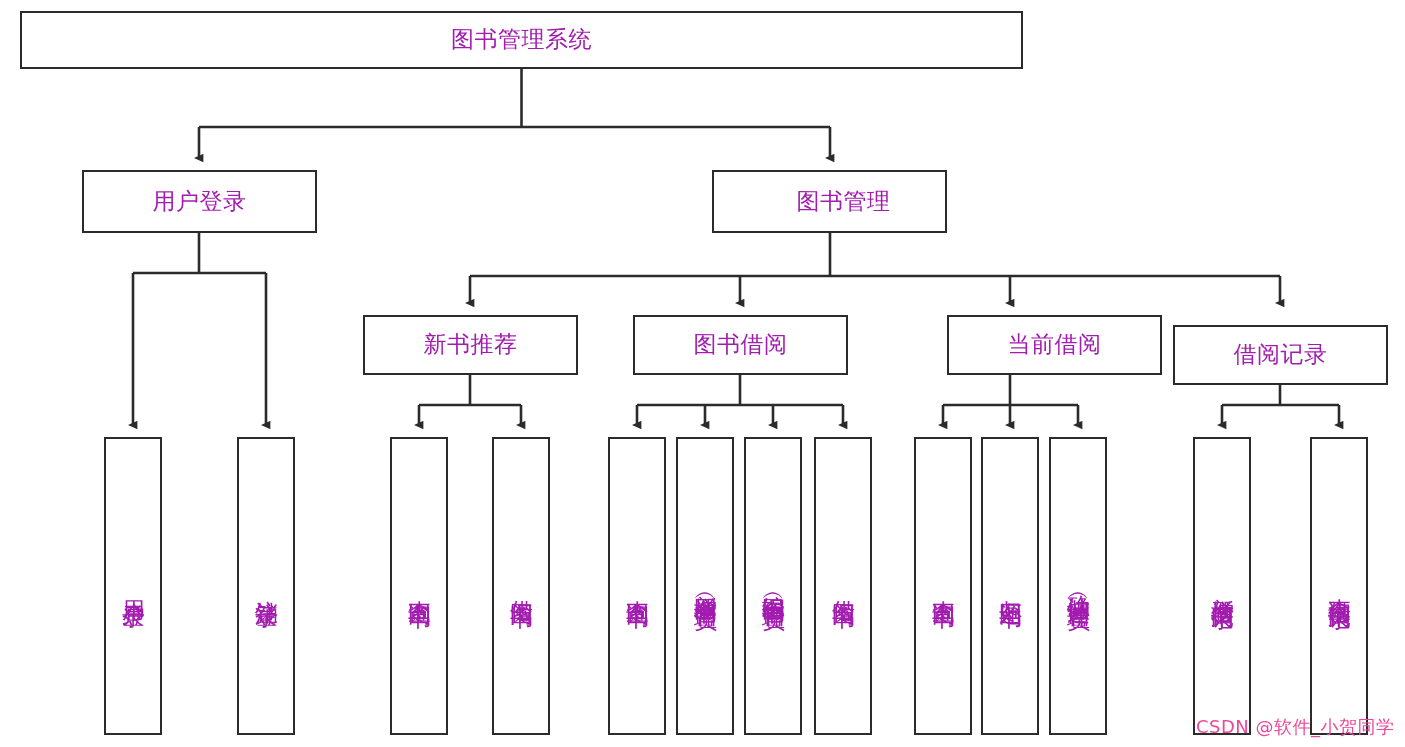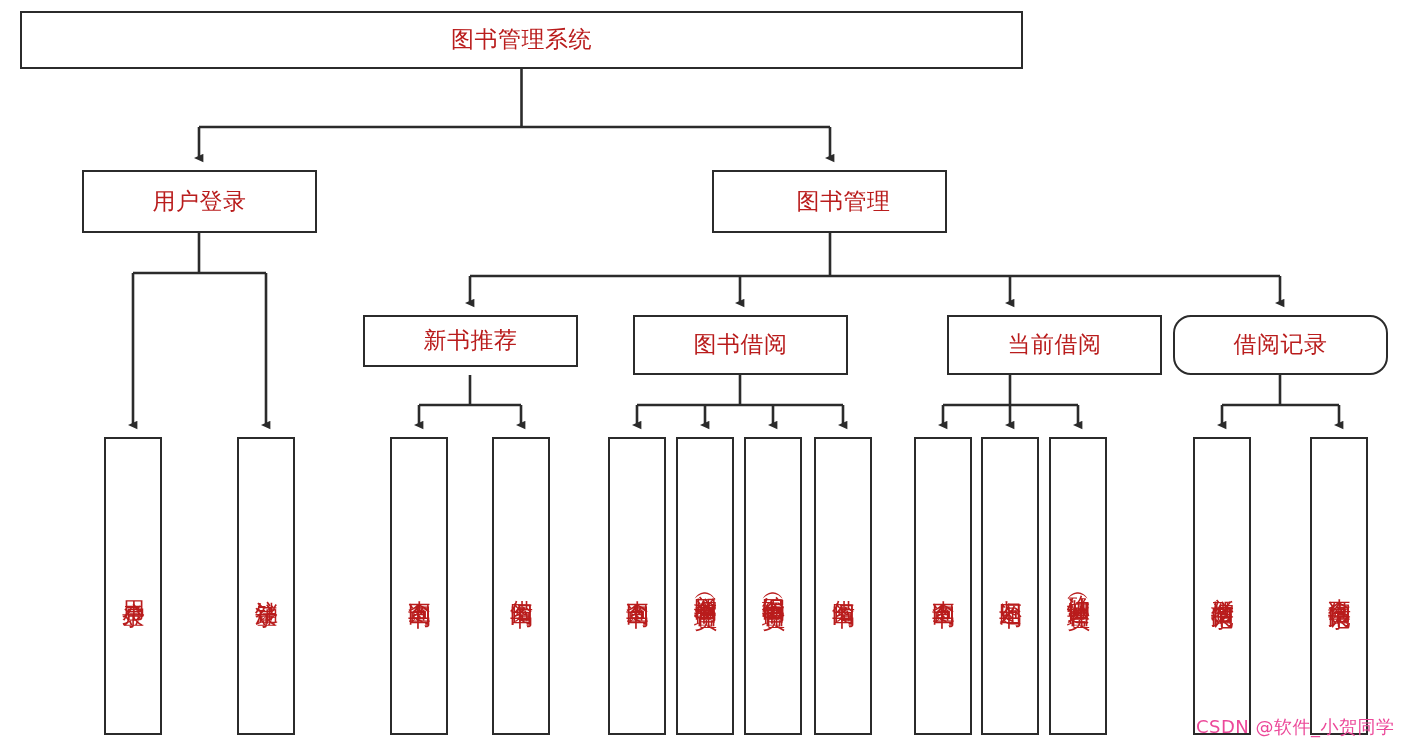--- a/index.html
+++ b/index.html
@@ -22,21 +22,21 @@
     height: 747px;
     pointer-events: none;
   }
   .node {
     position: absolute;
     border: 2px solid #2b2b2b;
     background: #ffffff;
     display: flex;
     align-items: center;
     justify-content: center;
-    color: #b91c1c;
+    color: #a21caf;
     line-height: 1.12;
     text-align: center;
     z-index: 2;
   }
   .node.h {
     font-size: 23px;
     letter-spacing: 0.5px;
   }
   .node.v {
     writing-mode: vertical-rl;
@@ -122,30 +122,30 @@
     <span>图书管理系统</span>
   </div>
 
   <div class="node h" style="left:82px; top:170px; width:235px; height:63px;">
     <span>用户登录</span>
   </div>
   <div class="node h" style="left:712px; top:170px; width:235px; height:63px;padding-left:28px;">
     <span>图书管理</span>
   </div>
 
-  <div class="node h" style="left:363px; top:315px; width:215px; height:52px;">
+  <div class="node h" style="left:363px; top:315px; width:215px; height:60px;">
     <span>新书推荐</span>
   </div>
   <div class="node h" style="left:633px; top:315px; width:215px; height:60px;text-align:right;">
     <span>图书借阅</span>
   </div>
   <div class="node h" style="left:947px; top:315px; width:215px; height:60px;">
     <span>当前借阅</span>
   </div>
-  <div class="node h" style="left:1173px; top:315px; width:215px; height:60px;border-radius:18px;">
+  <div class="node h" style="left:1173px; top:325px; width:215px; height:60px;">
     <span>借阅记录</span>
   </div>
 
   <div class="node v" style="left:104px; top:437px; width:58px; height:298px;">
     <span class="vtext">用户登录</span>
   </div>
   <div class="node v" style="left:237px; top:437px; width:58px; height:298px;">
     <span class="vtext">注销登录</span>
   </div>
 

